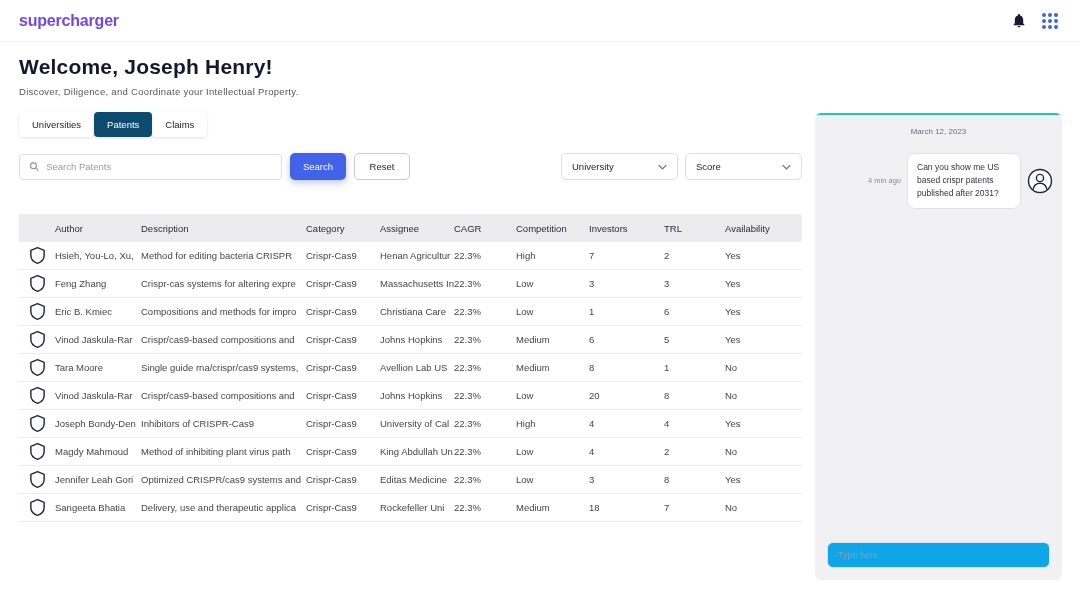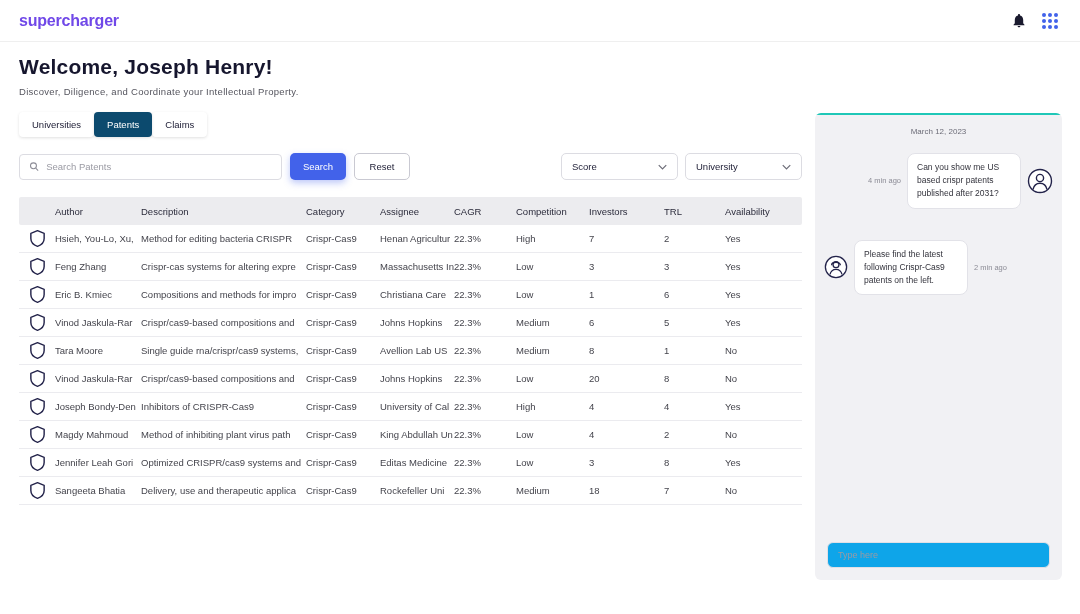--- a/index.html
+++ b/index.html
@@ -62,21 +62,21 @@
   .btn-reset { margin-left: 8px; background: #fff; color: #23233a; border: 1px solid #c9c9d2; }
   .filter-group { margin-left: auto; display: flex; gap: 7px; }
   .dropdown {
     width: 117px; height: 27px;
     border: 1px solid #dcdce2; border-radius: 5px; background: #fff;
     display: flex; align-items: center; justify-content: space-between;
     padding: 0 10px; font-size: 9.5px; color: #23233a; cursor: pointer;
   }
 
   
-  .table { margin-top: 17px; width: 100%; }
+  .table { margin-top: 34px; width: 100%; }
   .grid-cols {
     display: grid;
     grid-template-columns: 36px 86px 165px 74px 74px 62px 73px 75px 61px 1fr;
     align-items: center;
   }
   .thead { background: #ECECEF; height: 28px; color: #2b2b3b; border-radius: 2px; }
   .cell, .th { font-size: 9.5px; white-space: nowrap; overflow: hidden; padding-right: 8px; }
   .trow { height: 28px; border-bottom: 1px solid #ebebef; color: #44444c; cursor: pointer; background: #fff; }
   .icon-cell { display: flex; justify-content: center; align-items: center; }
 
@@ -150,27 +150,27 @@
       <svg width="11" height="11" viewBox="0 0 24 24" fill="none" stroke="#8b8b95" stroke-width="2.4">
         <circle cx="10.5" cy="10.5" r="7"></circle>
           <line x1="15.8" y1="15.8" x2="21.5" y2="21.5"></line>
       </svg>
       <input type="text" placeholder="Search Patents" style="">
     </div>
     <button class="btn btn-search">Search</button>
     <button class="btn btn-reset">Reset</button>
     <div class="filter-group">
       <div class="dropdown">
-        <span>Score</span>
+        <span>University</span>
         <svg width="9" height="6" viewBox="0 0 12 8" fill="none" stroke="#6d6d78" stroke-width="1.6">
             <polyline points="1,1.5 6,6.5 11,1.5"></polyline>
           </svg>
       </div>
       <div class="dropdown">
-        <span>University</span>
+        <span>Score</span>
         <svg width="9" height="6" viewBox="0 0 12 8" fill="none" stroke="#6d6d78" stroke-width="1.6">
             <polyline points="1,1.5 6,6.5 11,1.5"></polyline>
           </svg>
       </div>
     </div>
   </div>
 
   <div class="table">
     <div class="thead grid-cols">
       <div class="th"></div>
@@ -370,27 +370,15 @@
     <div class="bubble">Can you show me US based crispr patents published after 2031?</div>
     <span class="avatar">
       <svg width="26" height="26" viewBox="0 0 26 26" fill="none" stroke="#23234a" stroke-width="1.4">
         <circle cx="13" cy="13" r="11.5" fill="#ffffff"></circle>
         <circle cx="13" cy="10" r="3.6"></circle>
         <path d="M6 21.5 C7 16.8 9.6 15.3 13 15.3 C16.4 15.3 19 16.8 20 21.5"></path>
       </svg>
     </span>
   </div>
 
-  <div class="msg-row bot">
-    <span class="avatar">
-      <svg width="24" height="24" viewBox="0 0 26 26" fill="none" stroke="#23234a" stroke-width="1.4">
-        <circle cx="13" cy="13" r="11.5" fill="#ffffff"></circle>
-        <circle cx="13" cy="10.5" r="3.2"></circle>
-        <path d="M8.2 11 C8.2 6.8 17.8 6.8 17.8 11"></path>
-        <path d="M6.5 21 C7.5 16.8 9.8 15.5 13 15.5 C16.2 15.5 18.5 16.8 19.5 21"></path>
-      </svg>
-    </span>
-    <div class="bubble">Please find the latest following Crispr-Cas9 patents on the left.</div>
-    <span class="msg-time">2 min ago</span>
-  </div>
 
   <input class="gpt-input" type="text" placeholder="Type here" style="">
 </div>
 
 </body></html>

